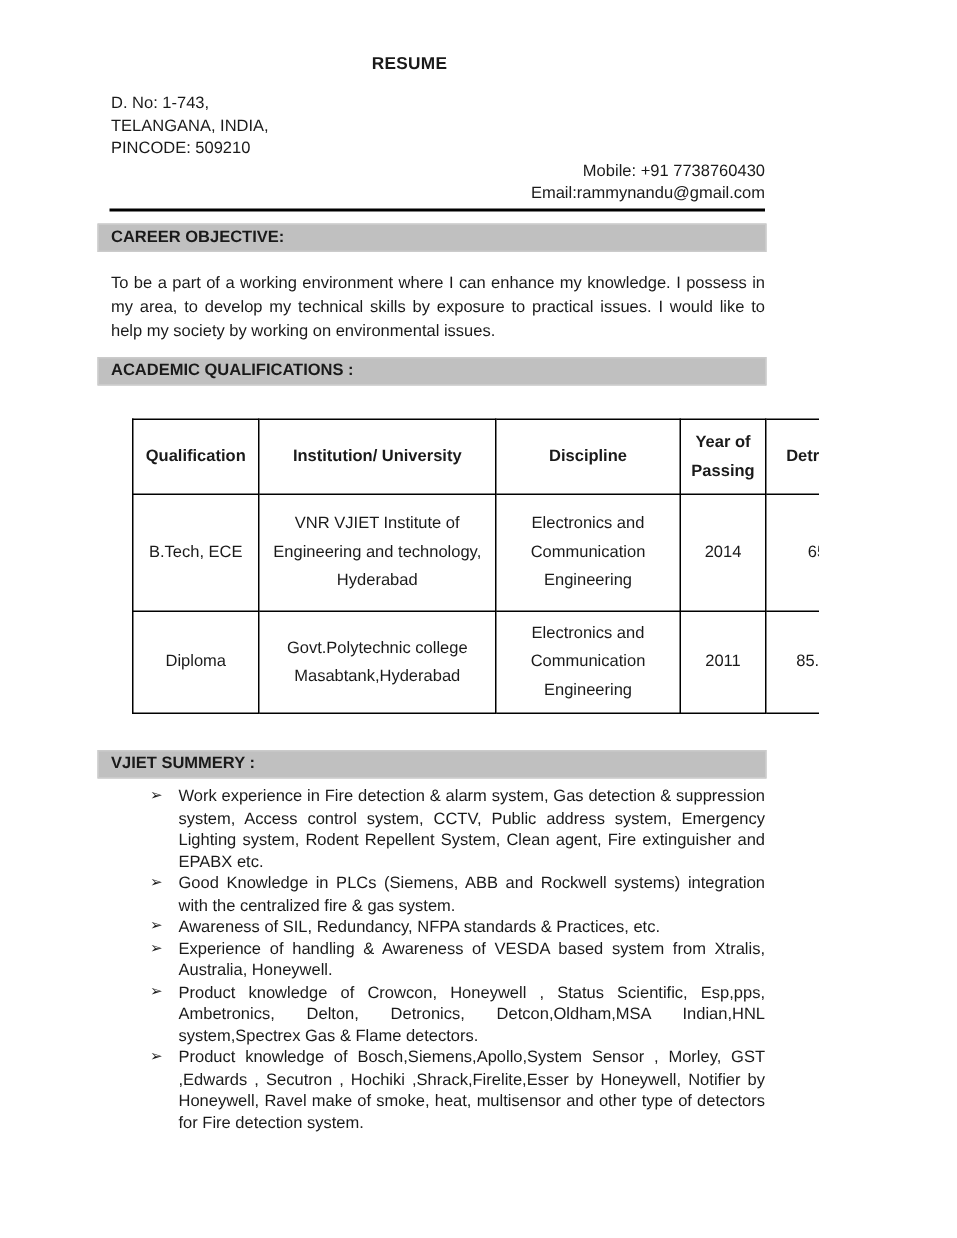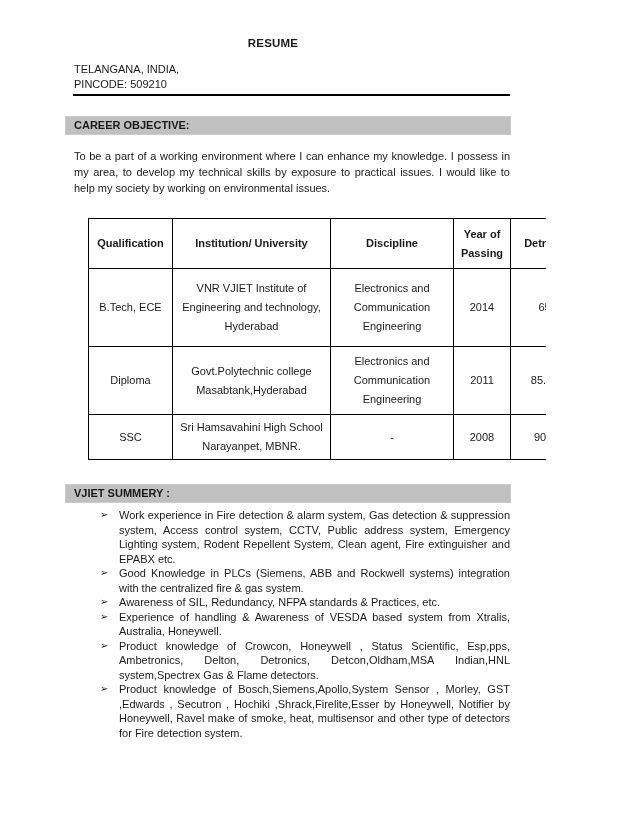--- a/index.html
+++ b/index.html
@@ -38,21 +38,21 @@
   }
   .section-bar {
     margin: 0 35px 0 65px;
     background: #c0c0c0;
     border: 1px solid #cbcbcb;
     font-weight: bold;
     font-size: 11px;
     line-height: 13px;
     padding: 2px 8px 2px 8px;
   }
-  .bar-objective { margin-top: 20px; }
+  .bar-objective { margin-top: 8px; }
   .bar-academic { margin-top: 9px; }
   .bar-summary { margin-top: 24px; }
   .objective-text {
     margin: 13px 36px 0 74px;
     text-align: justify;
     line-height: 16px;
   }
   .qual-table-wrap { margin: 22px 0 0 88px; }
   table.qual-table {
     border-collapse: collapse;
@@ -96,31 +96,37 @@
   }
 </style>
 </head>
 <body>
 
 <div class="page">
 
   <div class="doc-title">RESUME</div>
 
   <div class="address-block">
+    <div>D. No: 1-743,</div>
     <div>TELANGANA, INDIA,</div>
     <div>PINCODE: 509210</div>
   </div>
 
+  <div class="contact-block">
+    <div>Mobile: +91 7738760430</div>
+    <div>Email:rammynandu@gmail.com</div>
+  </div>
 
   <hr class="header-divider">
 
   <div class="section-bar bar-objective">CAREER OBJECTIVE:</div>
 
   <p class="objective-text">To be a part of a working environment where I can enhance my knowledge. I possess in my area, to develop my technical skills by exposure to practical issues. I would like to help my society by working on environmental issues.</p>
 
+  <div class="section-bar bar-academic">ACADEMIC QUALIFICATIONS :</div>
 
   <div class="qual-table-wrap">
     <table class="qual-table">
       <colgroup>
         <col style="width:84px">
         <col style="width:158px">
         <col style="width:123px">
         <col style="width:57px">
         <col style="width:78px">
       </colgroup>
@@ -138,27 +144,20 @@
           <td class="cell-discipline">Electronics and Communication Engineering</td>
           <td class="cell-year">2014</td>
           <td class="cell-percentage">65%</td>
         </tr>
         <tr class="row-1">
           <td class="cell-qualification">Diploma</td>
           <td class="cell-institution">Govt.Polytechnic college Masabtank,Hyderabad</td>
           <td class="cell-discipline">Electronics and Communication Engineering</td>
           <td class="cell-year">2011</td>
           <td class="cell-percentage">85.33%</td>
-        </tr>
-        <tr class="row-2">
-          <td class="cell-qualification">SSC</td>
-          <td class="cell-institution">Sri Hamsavahini High School Narayanpet, MBNR.</td>
-          <td class="cell-discipline">-</td>
-          <td class="cell-year">2008</td>
-          <td class="cell-percentage">90.6%</td>
         </tr>
       </tbody>
     </table>
   </div>
 
   <div class="section-bar bar-summary">VJIET SUMMERY :</div>
 
   <ul class="summary-list">
     <li class="summary-item">
       <span class="bullet-glyph">➢</span>

